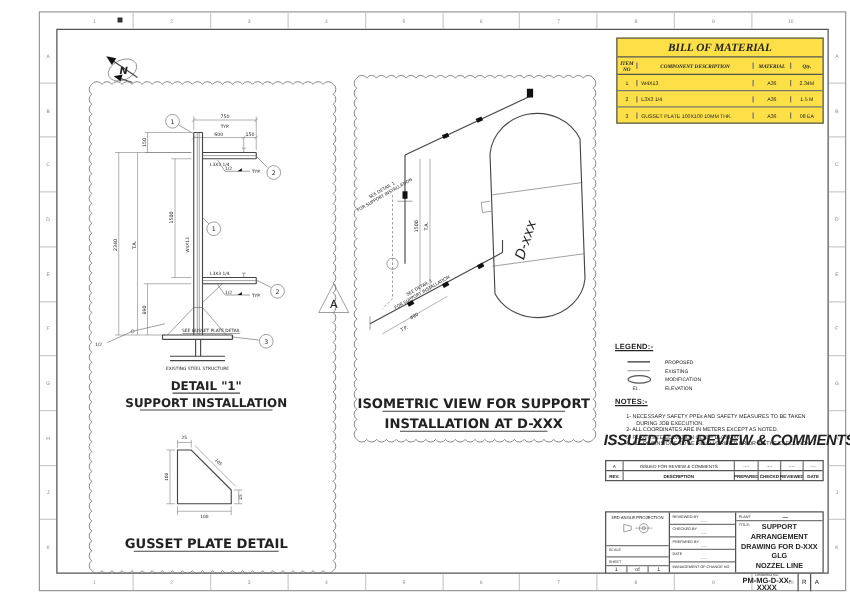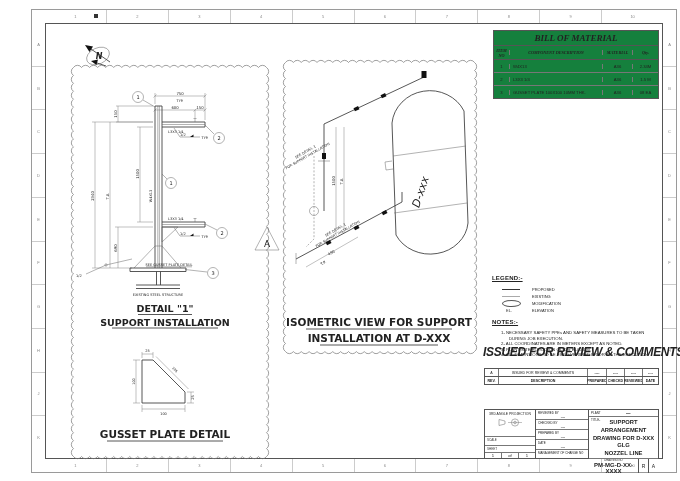--- a/index.html
+++ b/index.html
@@ -26,21 +26,21 @@
   .dim{stroke:#777;stroke-width:0.45;fill:none;}
   .cloud{stroke:#777;stroke-width:0.7;fill:none;}
   .sup{fill:#111;stroke:none;}
   text{fill:#222;font-family:"DejaVu Sans",sans-serif;}
   .t35{font-size:3.5px;} .t38{font-size:3.8px;}
   .ttl{font-size:9.5px;font-weight:bold;}
   .ttl2{font-size:10.5px;font-weight:bold;}
   .bal{font-size:5px;}
   .mid{text-anchor:middle;}
   
-  .bom{position:absolute;left:447px;top:6px;width:166px;border:1px solid #555;background:#15803d;box-sizing:border-box;}
+  .bom{position:absolute;left:447px;top:6px;width:166px;border:1px solid #555;background:#fde047;box-sizing:border-box;}
   .bom-title{height:14px;line-height:15px;border-bottom:1px solid #555;text-align:center;
              font-family:"Liberation Serif",serif;font-style:italic;font-weight:bold;font-size:9px;}
   .bom-row{display:flex;align-items:center;height:12px;border-bottom:1px solid #777;font-size:4.2px;}
   .bom-row:last-child{border-bottom:none;}
   .bom-head{font-family:"Liberation Serif",serif;font-style:italic;font-weight:bold;font-size:4.2px;height:13px;border-bottom:1px solid #555;}
   .c-item{width:15px;text-align:center;}
   .c-desc{flex:1;border-left:1px solid #777;padding-left:3px;}
   .bom-head .c-desc{text-align:center;padding-left:0;}
   .c-mat{width:29px;border-left:1px solid #777;text-align:center;}
   .c-qty{width:25px;border-left:1px solid #777;text-align:center;}

